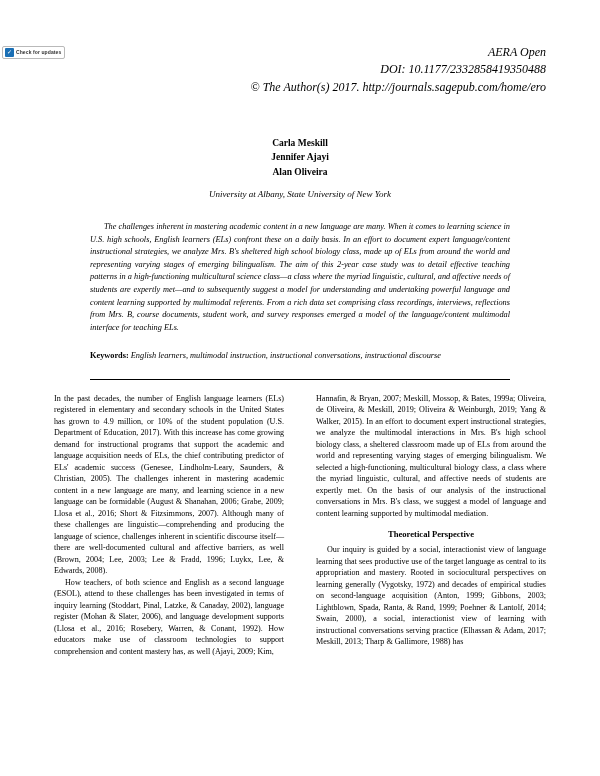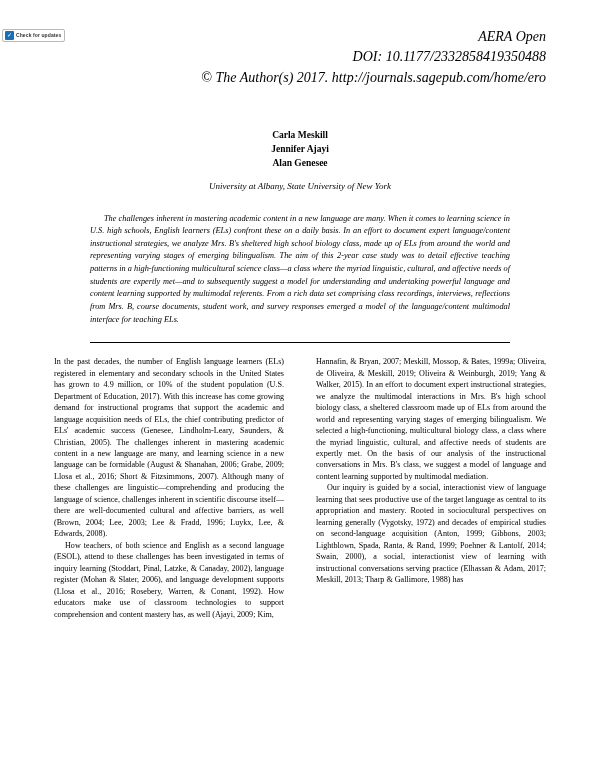--- a/index.html
+++ b/index.html
@@ -53,24 +53,24 @@
   }
   .crossmark .cm-text {
     white-space: nowrap;
     font-weight: bold;
     letter-spacing: 0.1px;
   }
 
   
   .journal-head {
     text-align: right;
-    font-size: 14px;
+    font-size: 12px;
     line-height: 1.45;
     font-style: italic;
-    margin-top: 27px;
+    margin-top: 44px;
   }
   .journal-head .jname {
     font-style: italic;
   }
   .journal-head .jline {
     font-style: italic;
   }
   .journal-head .jreuse {
     font-style: italic;
     margin-top: 6px;
@@ -169,34 +169,39 @@
   <div class="journal-head">
     <div class="jname">AERA Open</div>
     <div class="jline">DOI: 10.1177/2332858419350488</div>
     <div class="jcopy">© The Author(s) 2017. http://journals.sagepub.com/home/ero</div>
   </div>
 
 
   <div class="authors">
     <div>Carla Meskill</div>
     <div>Jennifer Ajayi</div>
-    <div>Alan Genesee</div>
+    <div>Alan Oliveira</div>
   </div>
 
   <div class="affil">University at Albany, State University of New York</div>
 
   <div class="abstract">The challenges inherent in mastering academic content in a new language are many. When it comes to learning science in U.S. high schools, English learners (ELs) confront these on a daily basis. In an effort to document expert language/content instructional strategies, we analyze Mrs. B's sheltered high school biology class, made up of ELs from around the world and representing varying stages of emerging bilingualism. The aim of this 2-year case study was to detail effective teaching patterns in a high-functioning multicultural science class—a class where the myriad linguistic, cultural, and affective needs of students are expertly met—and to subsequently suggest a model for understanding and undertaking powerful language and content learning supported by multimodal referents. From a rich data set comprising class recordings, interviews, reflections from Mrs. B, course documents, student work, and survey responses emerged a model of the language/content multimodal interface for teaching ELs.</div>
 
+  <div class="keywords">
+    <span class="kw-label">Keywords:</span>
+    <span class="kw-list">English learners, multimodal instruction, instructional conversations, instructional discourse</span>
+  </div>
 
   <div class="rule"></div>
 
   <div class="columns">
     <div class="col">
       <p class="noindent">In the past decades, the number of English language learners (ELs) registered in elementary and secondary schools in the United States has grown to 4.9 million, or 10% of the student population (U.S. Department of Education, 2017). With this increase has come growing demand for instructional programs that support the academic and language acquisition needs of ELs, the chief contributing predictor of ELs' academic success (Genesee, Lindholm-Leary, Saunders, &amp; Christian, 2005). The challenges inherent in mastering academic content in a new language are many, and learning science in a new language can be formidable (August &amp; Shanahan, 2006; Grabe, 2009; Llosa et al., 2016; Short &amp; Fitzsimmons, 2007). Although many of these challenges are linguistic—comprehending and producing the language of science, challenges inherent in scientific discourse itself—there are well-documented cultural and affective barriers, as well (Brown, 2004; Lee, 2003; Lee &amp; Fradd, 1996; Luykx, Lee, &amp; Edwards, 2008).</p>
       <p>How teachers, of both science and English as a second language (ESOL), attend to these challenges has been investigated in terms of inquiry learning (Stoddart, Pinal, Latzke, &amp; Canaday, 2002), language register (Mohan &amp; Slater, 2006), and language development supports (Llosa et al., 2016; Rosebery, Warren, &amp; Conant, 1992). How educators make use of classroom technologies to support comprehension and content mastery has, as well (Ajayi, 2009; Kim,</p>
     </div>
     <div class="col">
       <p class="noindent">Hannafin, &amp; Bryan, 2007; Meskill, Mossop, &amp; Bates, 1999a; Oliveira, de Oliveira, &amp; Meskill, 2019; Oliveira &amp; Weinburgh, 2019; Yang &amp; Walker, 2015). In an effort to document expert instructional strategies, we analyze the multimodal interactions in Mrs. B's high school biology class, a sheltered classroom made up of ELs from around the world and representing varying stages of emerging bilingualism. We selected a high-functioning, multicultural biology class, a class where the myriad linguistic, cultural, and affective needs of students are expertly met. On the basis of our analysis of the instructional conversations in Mrs. B's class, we suggest a model of language and content learning supported by multimodal mediation.</p>
+      <h2>Theoretical Perspective</h2>
       <p>Our inquiry is guided by a social, interactionist view of language learning that sees productive use of the target language as central to its appropriation and mastery. Rooted in sociocultural perspectives on learning generally (Vygotsky, 1972) and decades of empirical studies on second-language acquisition (Anton, 1999; Gibbons, 2003; Lightblown, Spada, Ranta, &amp; Rand, 1999; Poehner &amp; Lantolf, 2014; Swain, 2000), a social, interactionist view of learning with instructional conversations serving practice (Elhassan &amp; Adam, 2017; Meskill, 2013; Tharp &amp; Gallimore, 1988) has</p>
     </div>
   </div>
 
 </div>
 
 </body></html>

